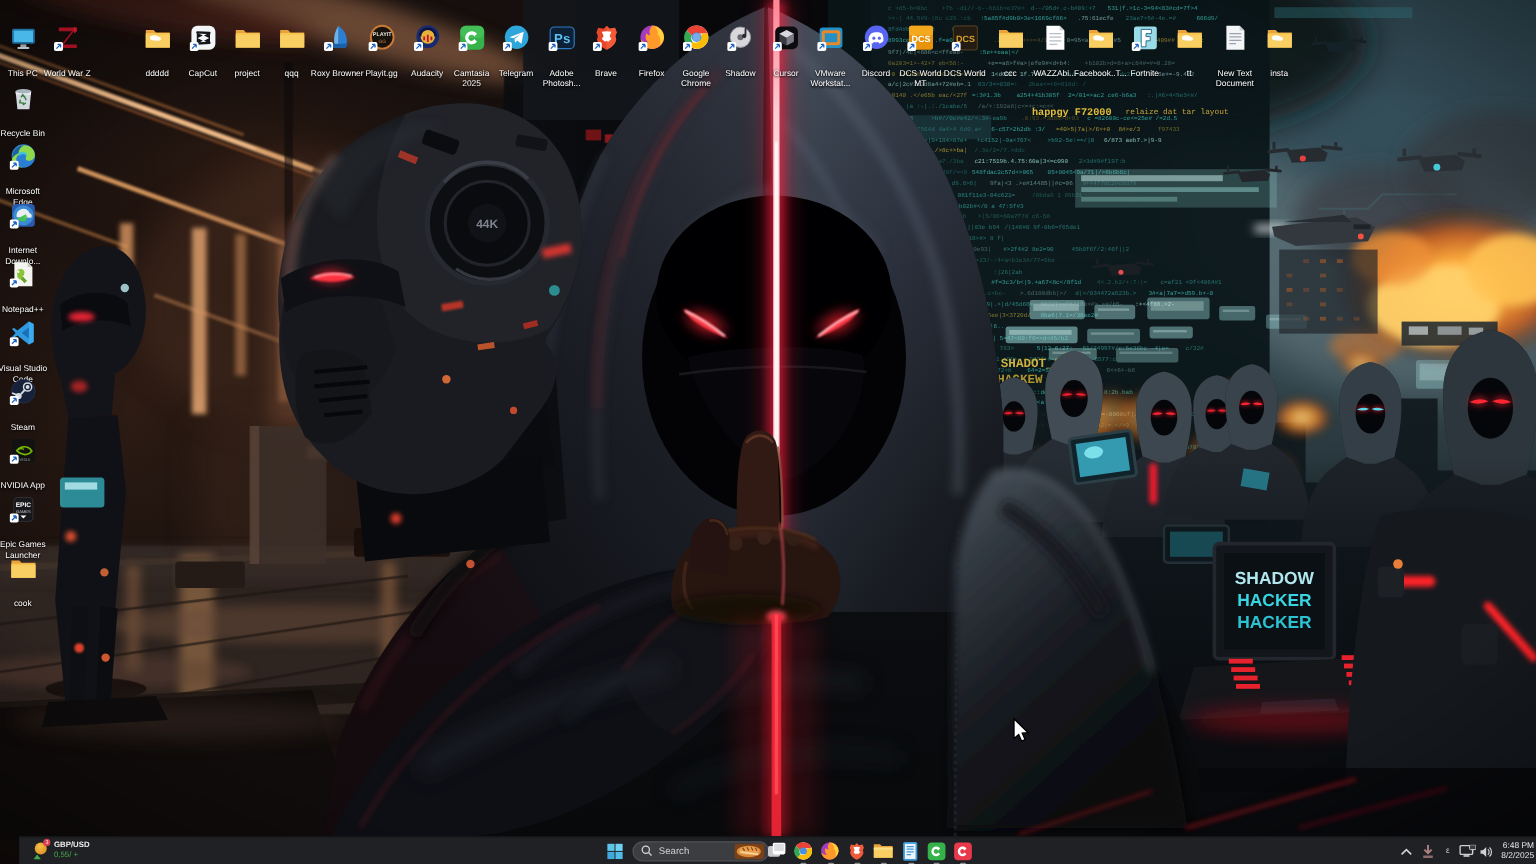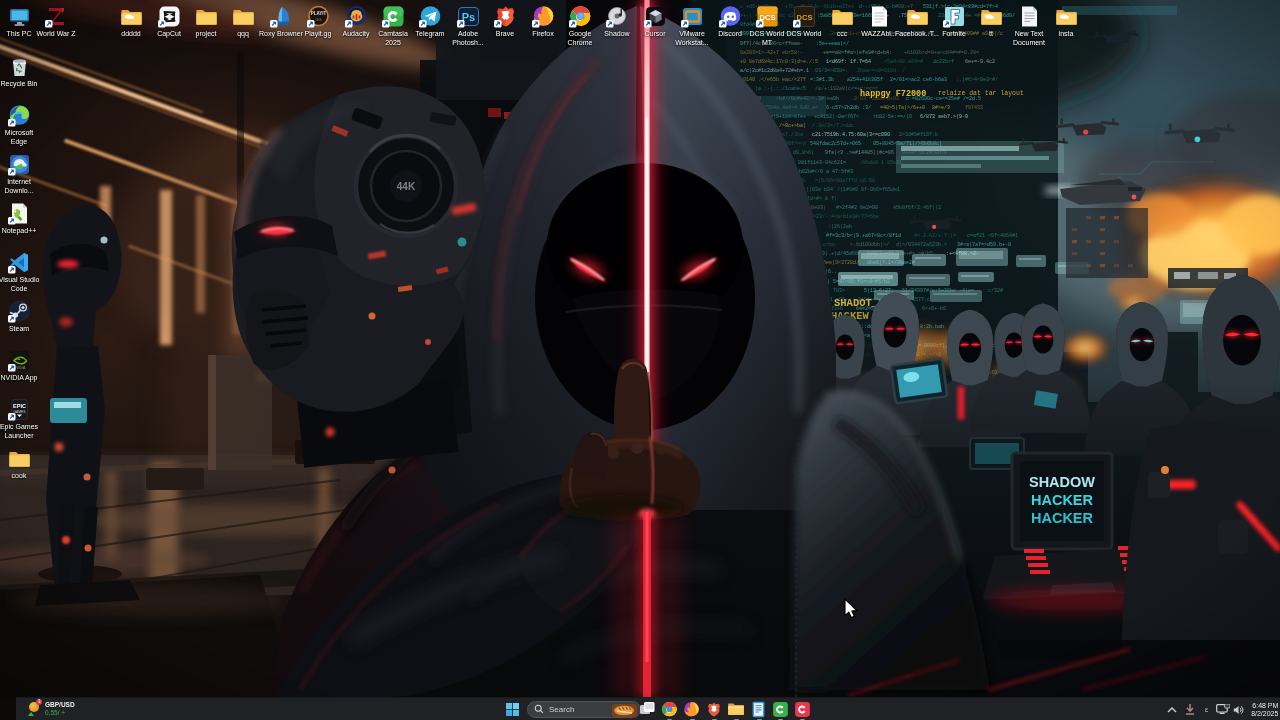--- a/index.html
+++ b/index.html
@@ -1,18 +1,18 @@
 <!DOCTYPE html>
 <html><head><meta charset="utf-8"><style>
 *{margin:0;padding:0;box-sizing:border-box}
 html,body{width:1280px;height:720px;overflow:hidden;background:#000}
 #stage{position:relative;width:1280px;height:720px;font-family:"Liberation Sans",sans-serif;overflow:hidden}
 #wp{position:absolute;left:0;top:0}
 .dic{position:absolute;width:60px;text-align:center;z-index:5}
-.ig{width:23px;height:23px;margin:0 auto}
+.ig{width:23px;height:23px;margin:15px auto}
 .ig svg{display:block}
 .lb{margin-top:2px;font-size:7px;line-height:8.5px;color:#fff;text-shadow:0 1px 2px rgba(0,0,0,0.9),0 0 2px rgba(0,0,0,0.8)}
 #tb{position:absolute;left:16px;top:697px;width:1280px;height:23px;background:#202124;border-top:1px solid #17181a;z-index:10}
 #widget{position:absolute;left:13px;top:3px;display:flex;align-items:flex-start}
 #coin{position:relative;width:10px;height:10px;border-radius:50%;background:radial-gradient(circle at 40% 35%,#f5c14a,#d88414);margin-top:1px}
 #coin:after{content:"";position:absolute;left:-1px;top:10px;border-left:3px solid transparent;border-right:3px solid transparent;border-bottom:4px solid #3fae4a}
 #coinbadge{position:absolute;right:-3px;top:-3px;background:#d83a4a;color:#fff;font-size:4.5px;line-height:5.5px;padding:0 1.5px;border-radius:3px}
 #wtxt{margin-left:6px}
 #wl1{font-size:6.5px;font-weight:bold;color:#eee;line-height:8px}
 #wl2{font-size:6.5px;color:#3fae4a;line-height:8px}

